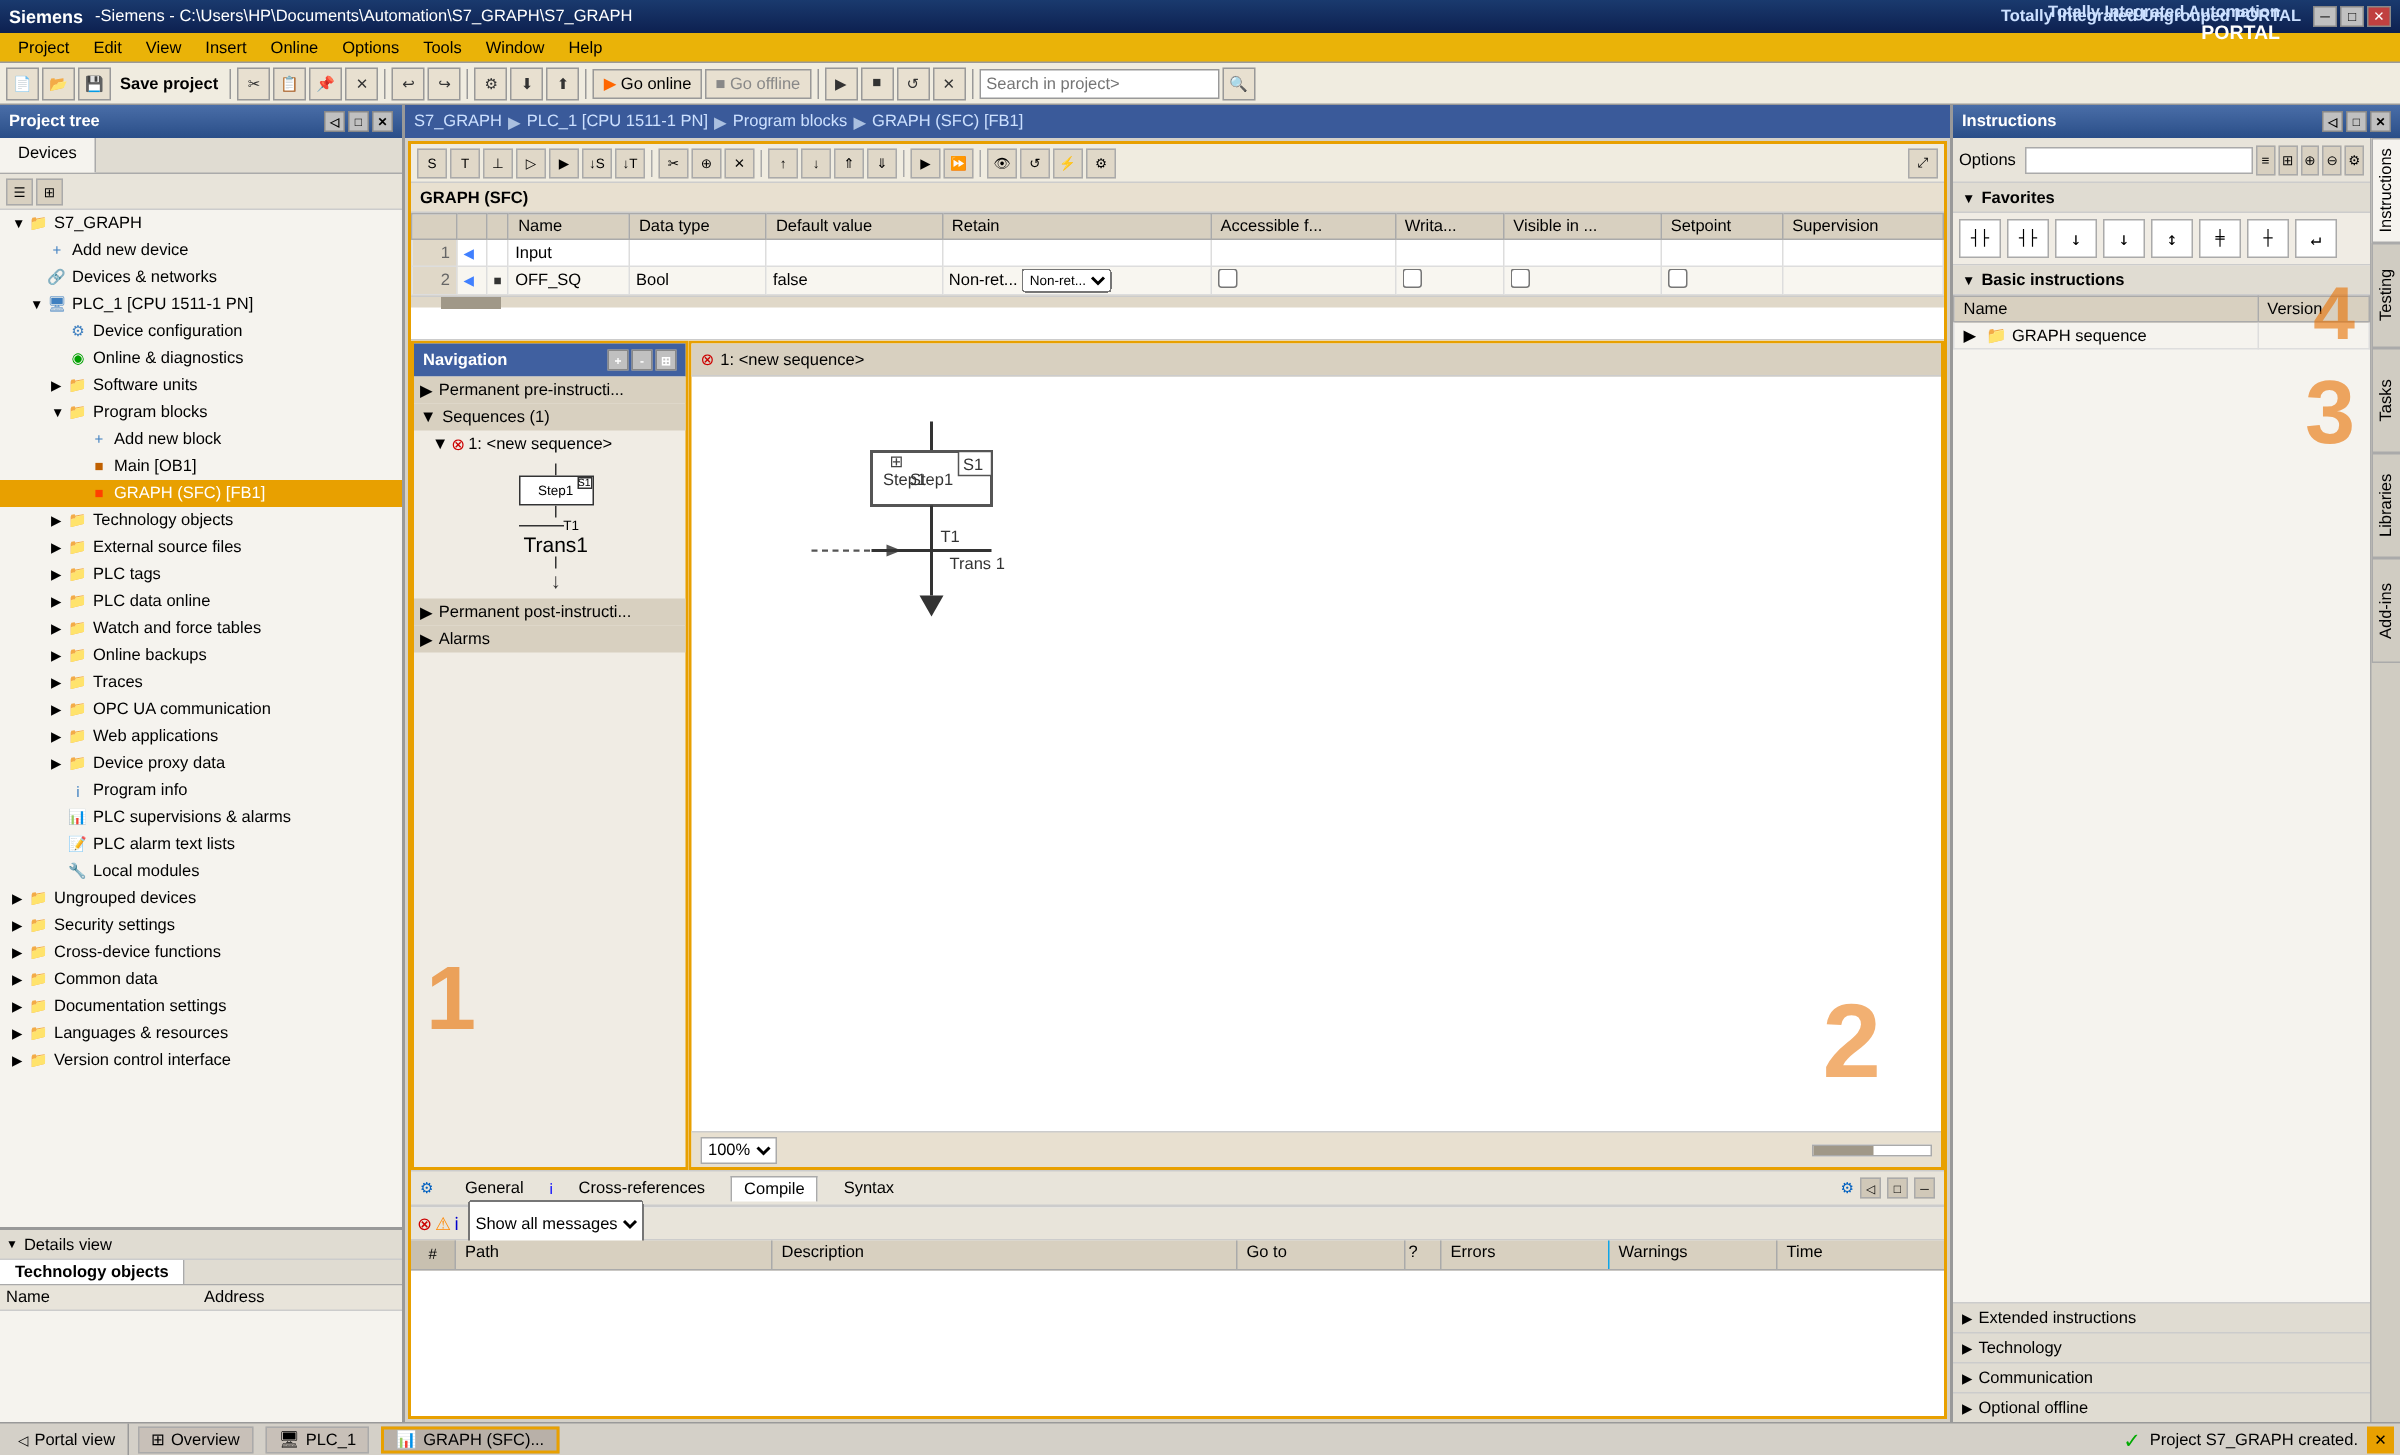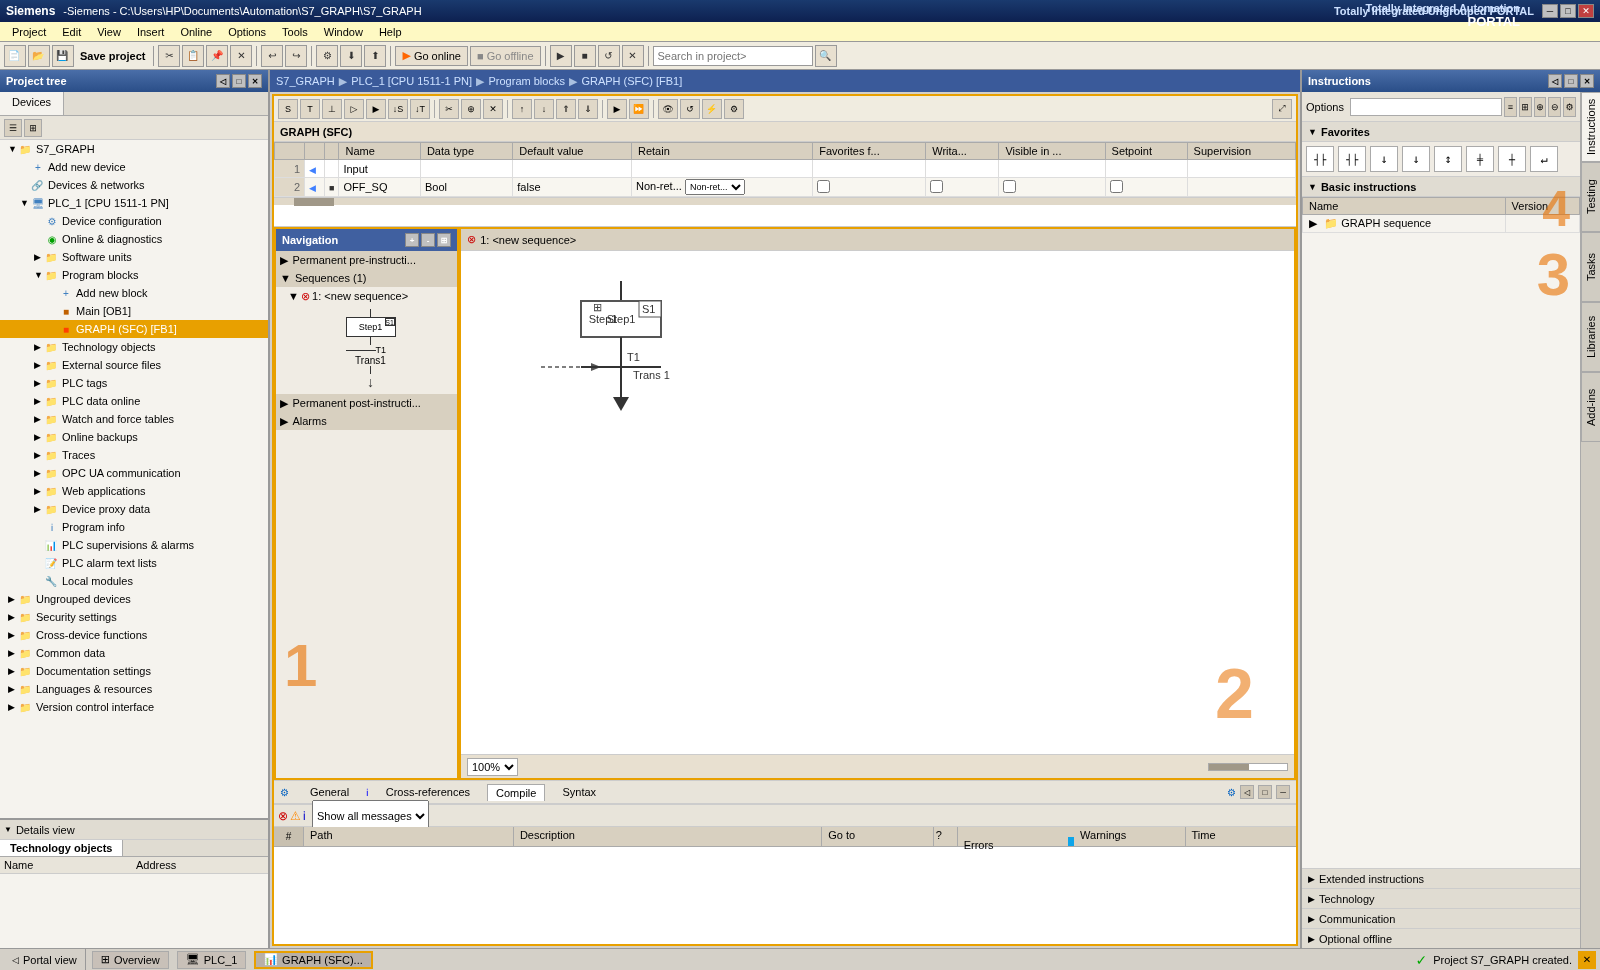--- a/index.html
+++ b/index.html
@@ -15,21 +15,21 @@
       color: white;
     }
     .title-bar-logo { font-weight: bold; font-size: 12px; margin-right: 8px; }
     .title-bar-title { font-size: 11px; flex: 1; }
     .title-bar-controls { display: flex; gap: 2px; }
     .title-bar-btn { width: 16px; height: 14px; background: #c0c0c0; border: 1px solid #888; font-size: 9px; display: flex; align-items: center; justify-content: center; cursor: pointer; color: black; }
 
     
     .menu-bar {
       height: 20px;
-      background: #fef9c3;
+      background: #eab308;
       display: flex;
       align-items: center;
       padding: 0 4px;
       border-bottom: 1px solid #999;
     }
     .menu-item { padding: 2px 8px; cursor: pointer; color: #000; }
 
     
     .toolbar {
       height: 28px;
@@ -759,21 +759,21 @@
         <table class="var-table">
           <thead>
             <tr>
               <th class="col-num"></th>
               <th class="col-arrow"></th>
               <th class="col-dot"></th>
               <th>Name</th>
               <th>Data type</th>
               <th>Default value</th>
               <th>Retain</th>
-              <th>Favorites f...</th>
+              <th>Accessible f...</th>
               <th>Writa...</th>
               <th>Visible in ...</th>
               <th>Setpoint</th>
               <th>Supervision</th>
             </tr>
           </thead>
           <tbody>
             <tr>
               <td class="col-num">1</td>
               <td class="col-arrow">
@@ -861,21 +861,21 @@
               <div class="mini-line"></div>
               <div class="mini-step">
                 <div class="mini-step-num">S1</div>
                 Step1
               </div>
               <div class="mini-line"></div>
               <div style="display:flex; align-items:center; width:50px;">
                 <div class="mini-trans-line"></div>
                 <div style="font-size:9px; white-space:nowrap;">T1</div>
               </div>
-              <div style="font-size:10px; text-align:left;">Trans1</div>
+              <div style="font-size:14px; text-align:left;">Trans1</div>
               <div class="mini-line"></div>
               <div style="font-size:14px; color:#333;">↓</div>
             </div>
           </div>
 
           <div class="nav-section-header">
             <span>▶</span>
             <span>Permanent post-instructi...</span>
           </div>
 
@@ -964,21 +964,21 @@
           <select style="height:32px; font-size:11px; margin-left:4px;">
             <option>Show all messages</option>
           </select>
         </div>
         <div style="display:flex; height:20px; background:#d8d0c0; border-bottom:1px solid #aaa;">
           <div style="width:30px; background:#c8c0b0; border-right:1px solid #aaa; display:flex; align-items:center; justify-content:center; font-size:10px;">#</div>
           <div style="flex:2; border-right:1px solid #aaa; padding:2px 6px; font-size:11px;">Path</div>
           <div style="flex:3; border-right:1px solid #aaa; padding:2px 6px; font-size:11px;">Description</div>
           <div style="flex:1; border-right:1px solid #aaa; padding:2px 6px; font-size:11px;">Go to</div>
           <div style="width:24px; border-right:1px solid #aaa; padding:2px 2px; font-size:11px;">?</div>
-          <div style="flex:1; border-right:6px solid #0ea5e9; padding:2px 6px; font-size:11px;margin-top:10px;">Errors</div>
+          <div style="flex:1; border-right:1px solid #0ea5e9; padding:2px 6px; font-size:11px;">Errors</div>
           <div style="flex:1; border-right:1px solid #aaa; padding:2px 6px; font-size:11px;">Warnings</div>
           <div style="flex:1; padding:2px 6px; font-size:11px;">Time</div>
         </div>
         <div style="flex:1; overflow:auto;">
           
         </div>
       </div>
     </div>
   </div>
 

